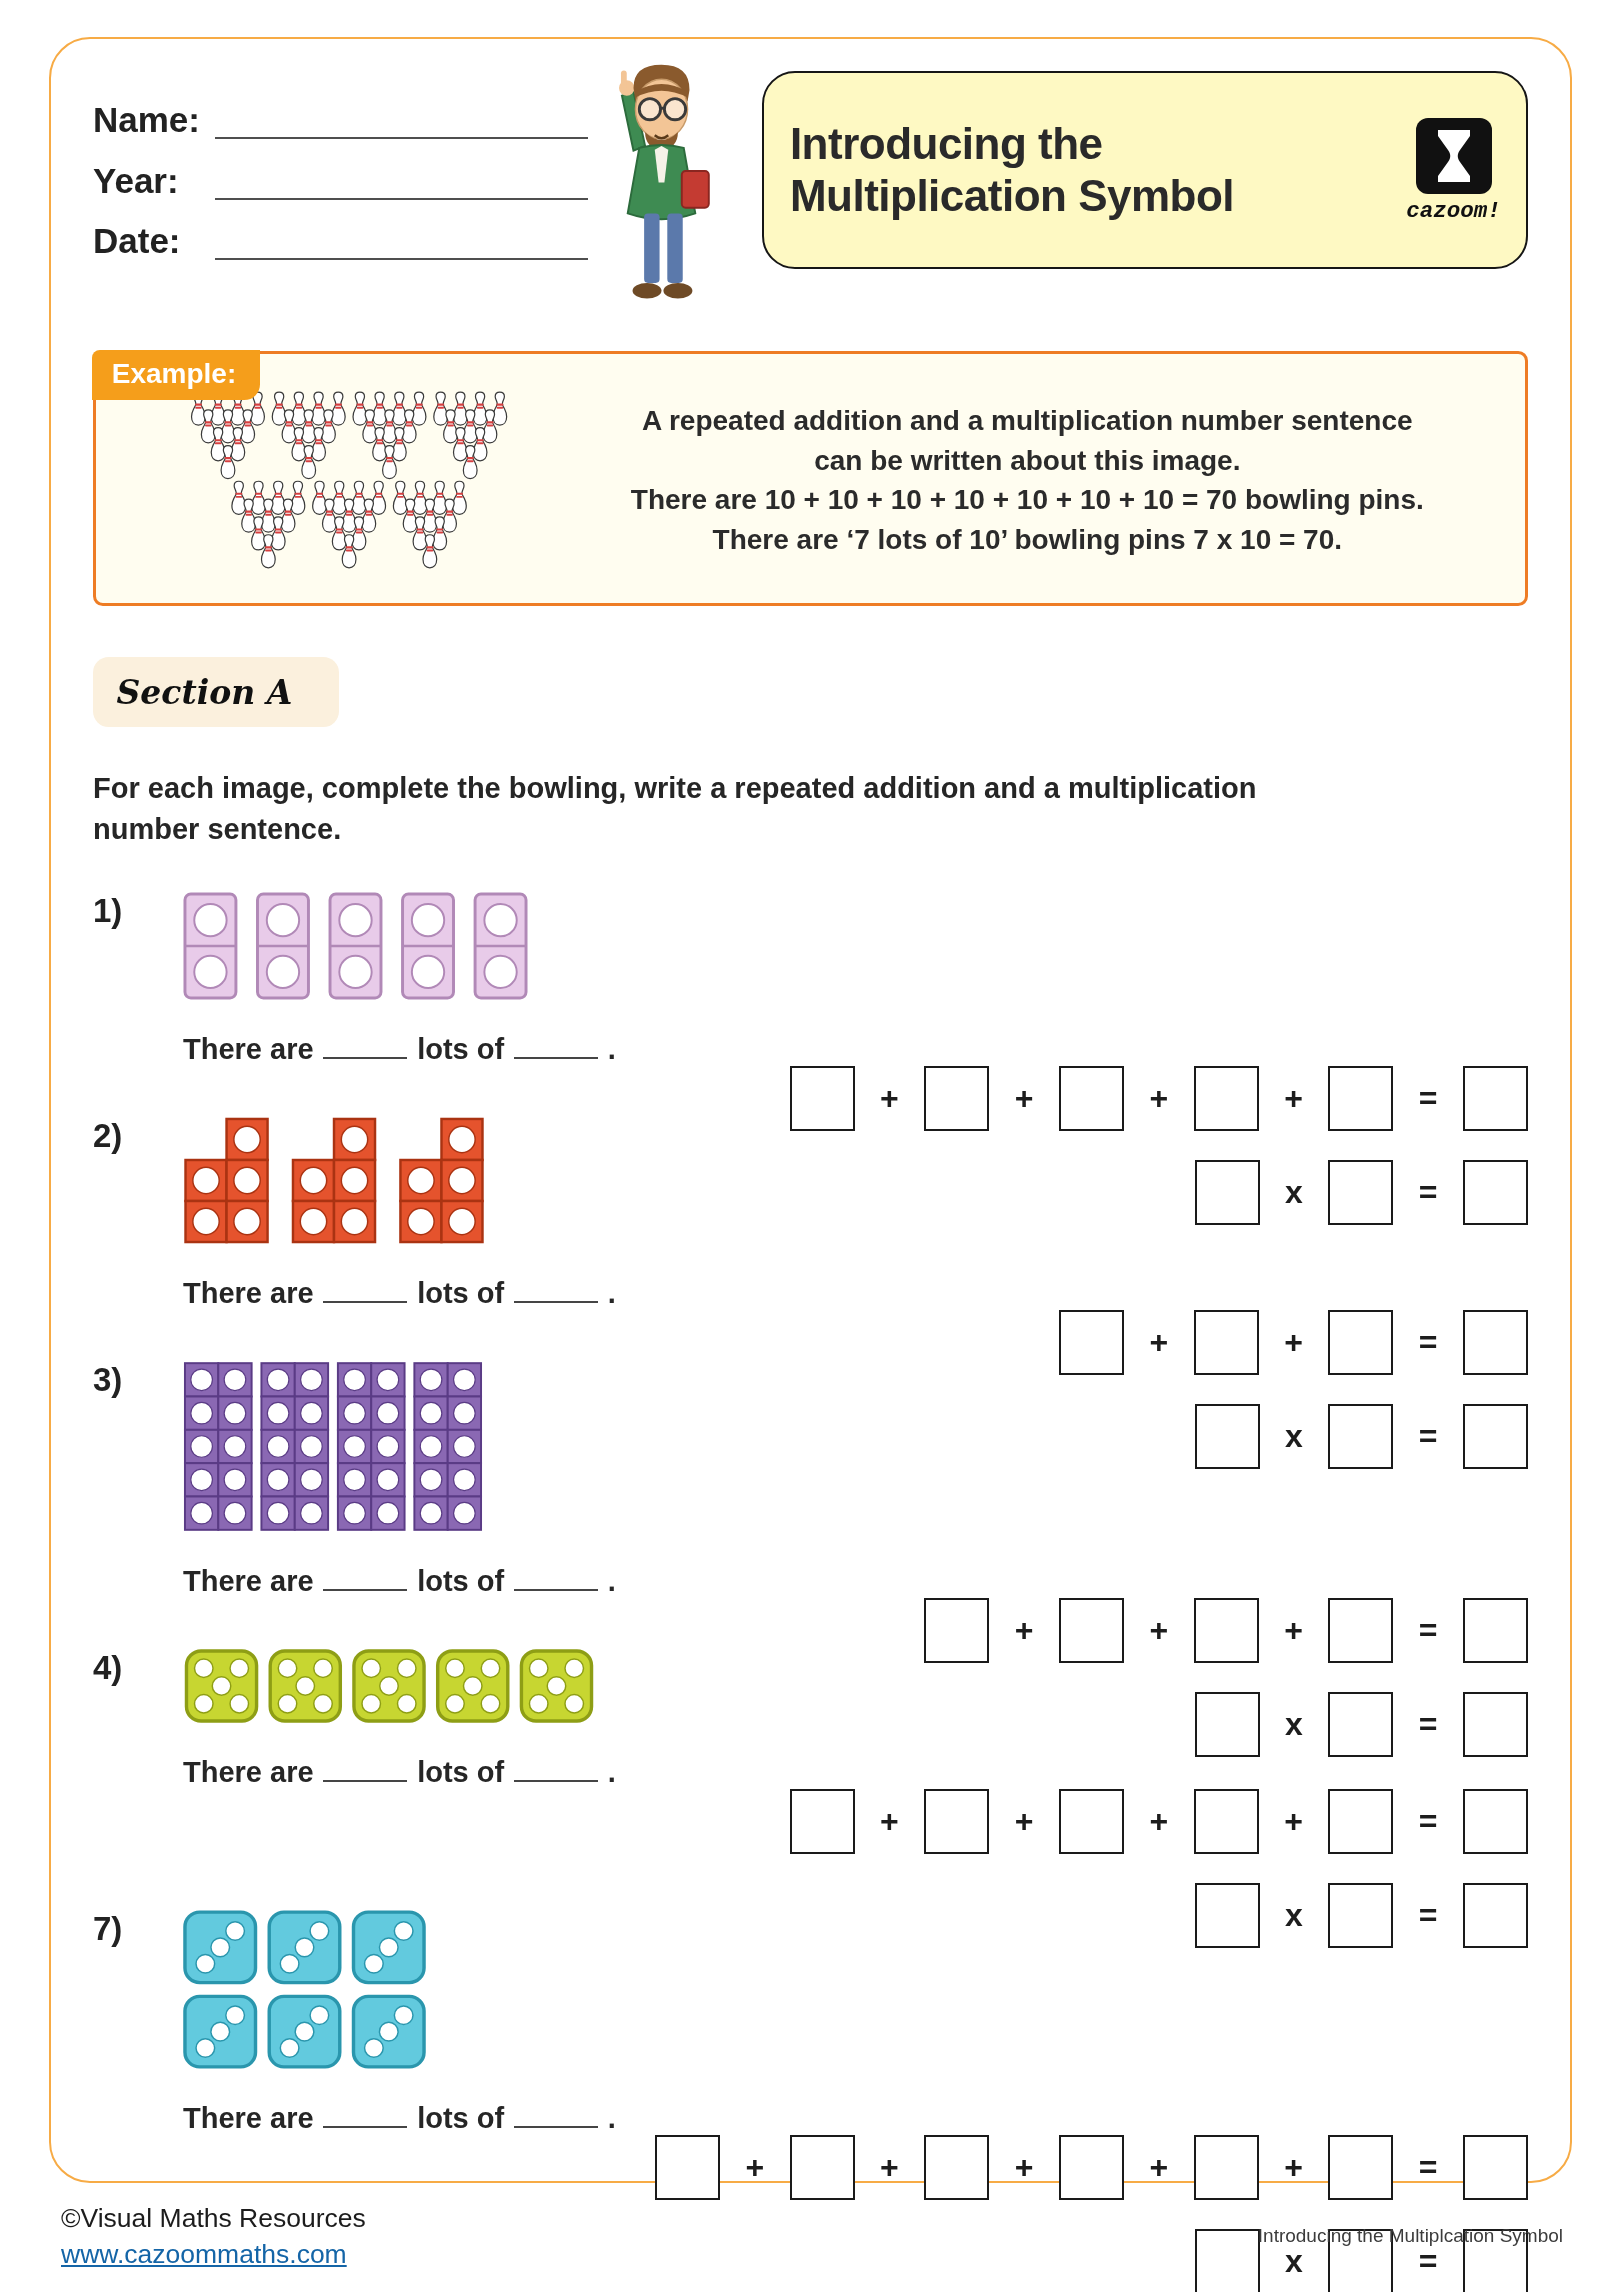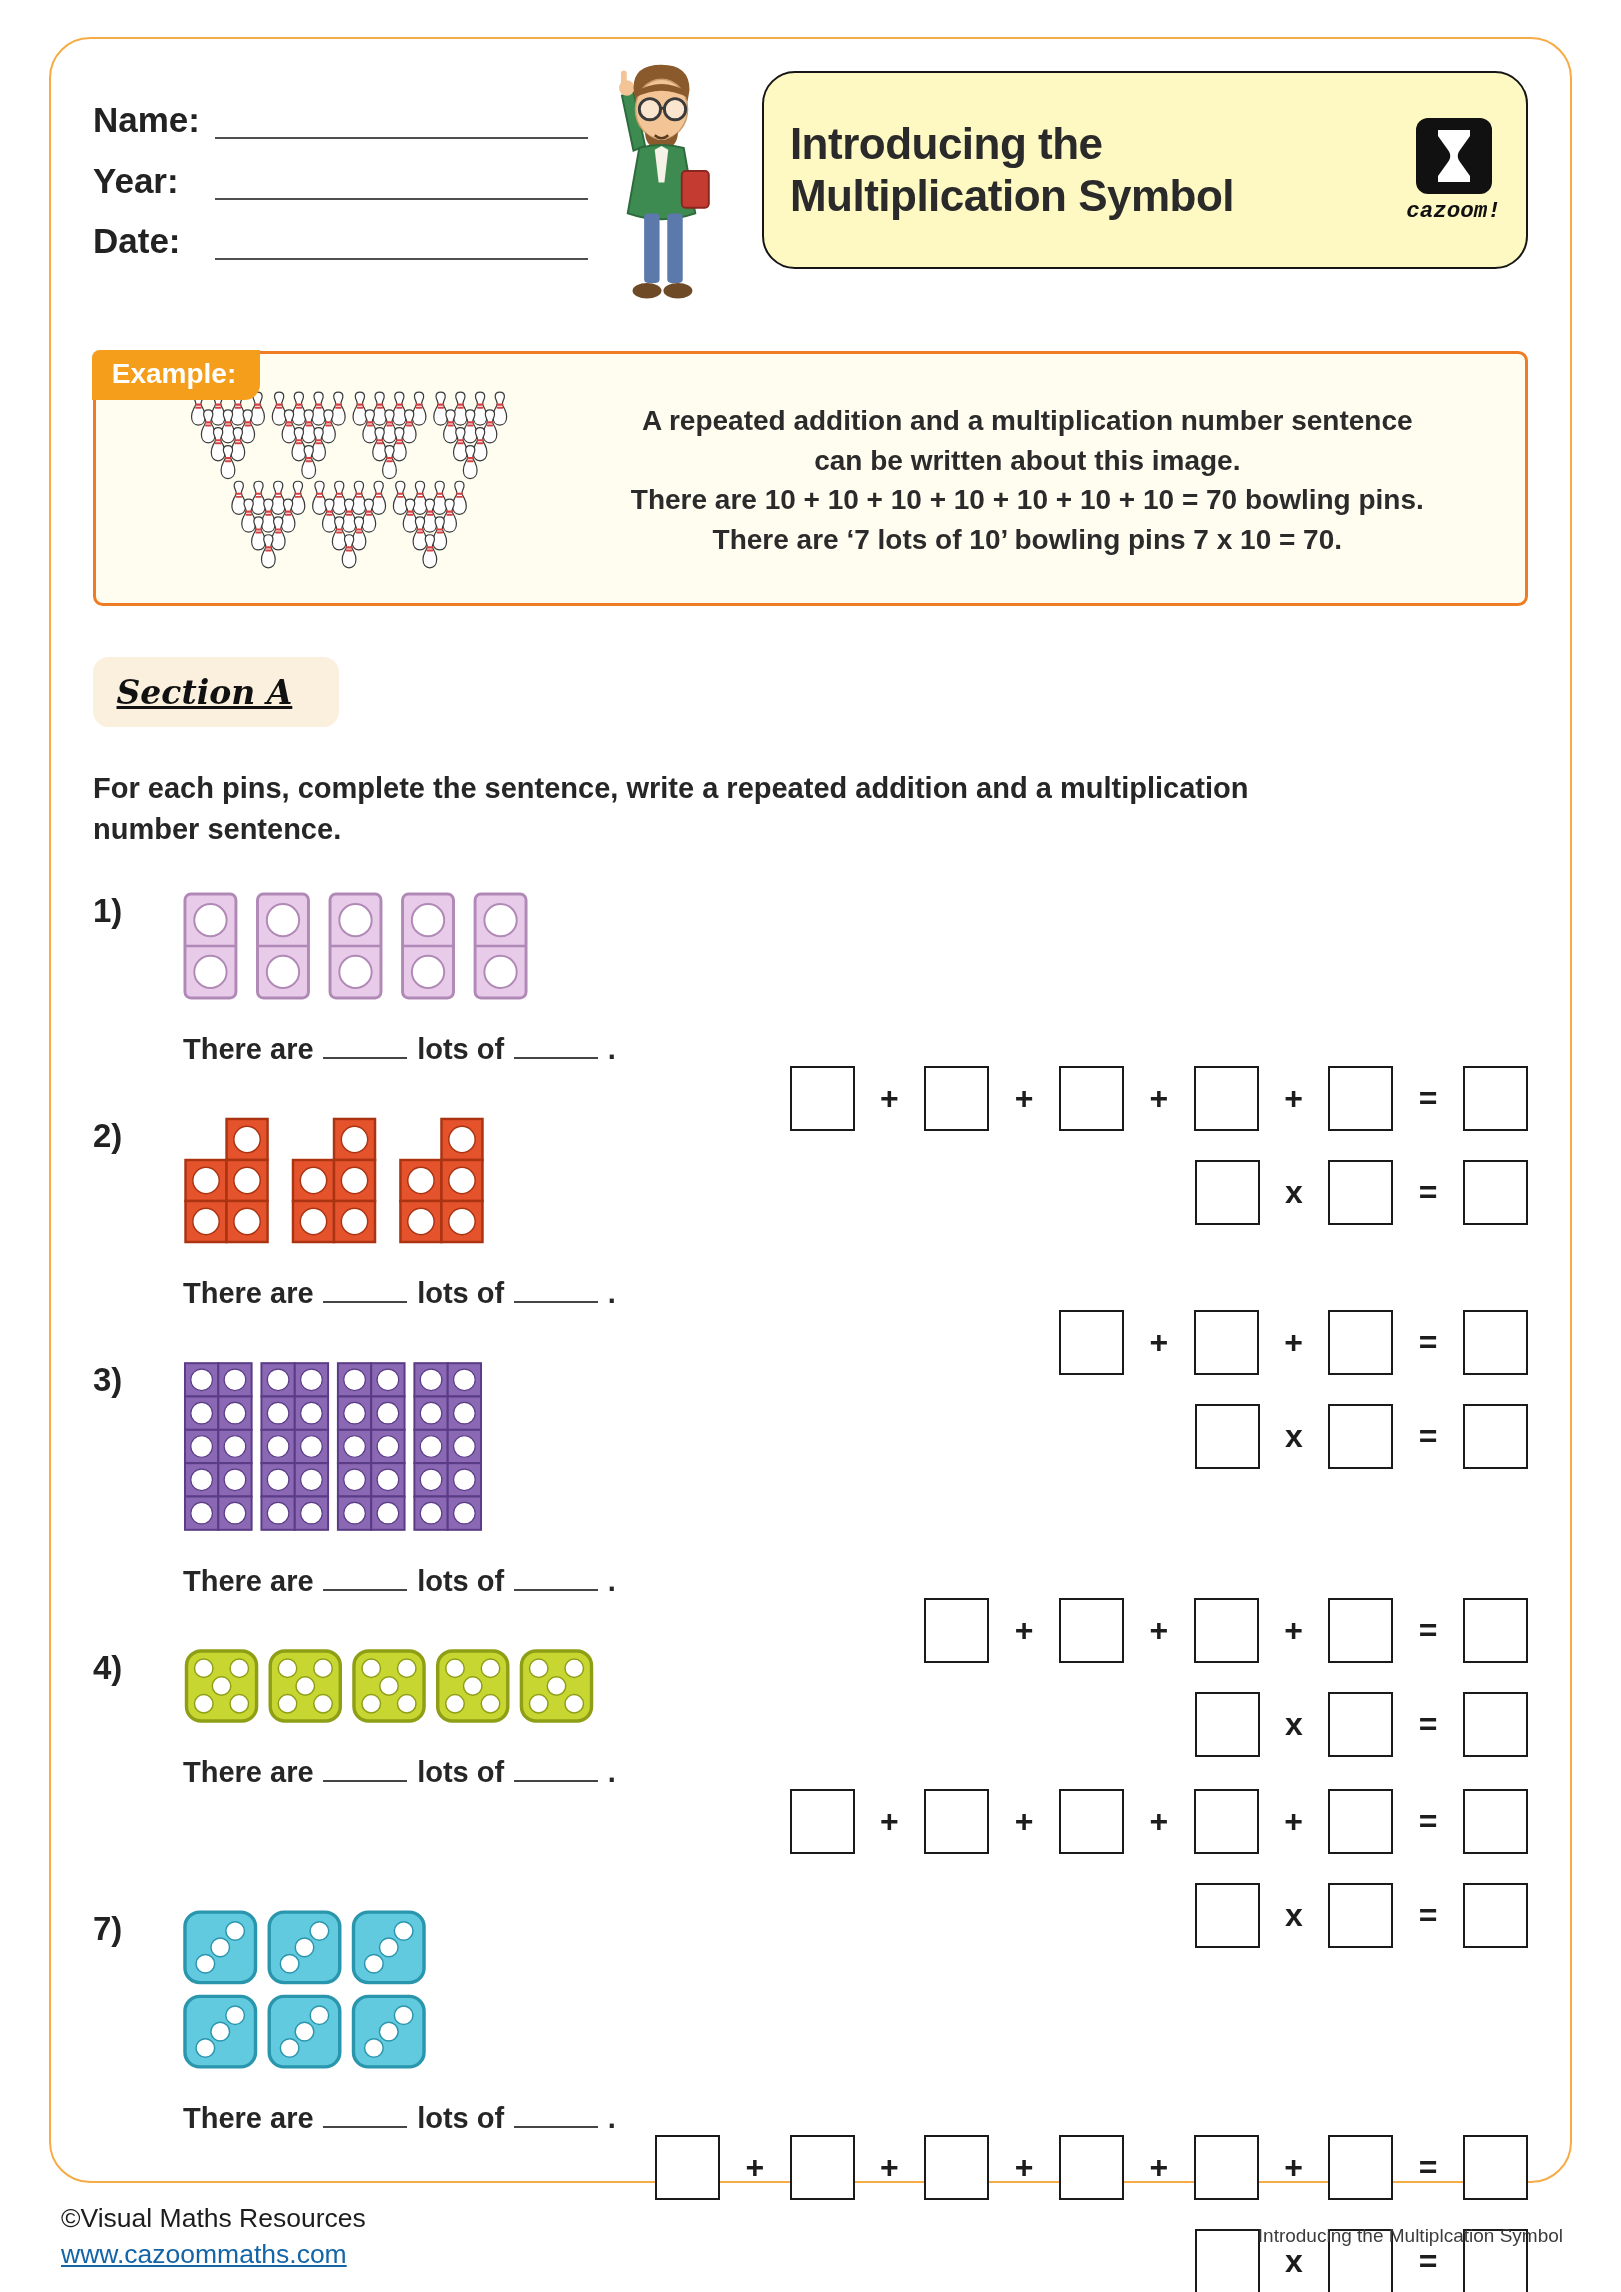--- a/index.html
+++ b/index.html
@@ -28,21 +28,21 @@
              background:#fffdf0; display:flex; align-items:center; gap:45px;
              padding:27.4px 27.4px 23.5px 29px; min-height:237px; }
   .example-label { position:absolute; top:-3.9px; left:-3.9px; background:#f59e1b; color:#fff;
                    font-size:28px; font-weight:bold; padding:7.8px 23.5px 9.8px 19.6px; border-radius:7.8px 0 15.7px 0; }
   .example-pins { flex:0 0 auto; margin-left:64px; margin-top:9.8px; line-height:0; }
   .example-text { flex:1; text-align:center; font-size:28px; font-weight:bold; line-height:1.42; color:#2b2b2b; }
 
   
   .section-badge { display:inline-block; margin-top:51px; background:#fbf0dd; border-radius:15.7px;
                    padding:15.7px 47px 15.7px 23.5px; font-family:"DejaVu Serif", serif; font-style:italic;
-                   font-weight:bold; font-size:33px; color:#111;text-decoration:underline; }
+                   font-weight:bold; font-size:33px; color:#111; }
   .instructions { margin-top:41px; font-size:29px; font-weight:bold; line-height:1.4; color:#262626; }
 
   
   .questions { margin-top:7.8px; }
   .question { position:relative; padding-left:90px; margin-top:51px; min-height:173px; }
   .question:first-child { margin-top:43px; }
   .question:nth-child(4) { min-height:210px; }
   .q-num { position:absolute; left:0; top:4; font-size:33px; font-weight:bold; }
   .q-media { line-height:0; }
   .q-sentence { margin-top:33px; font-size:29px; font-weight:bold; color:#262626; }
@@ -481,21 +481,21 @@
         <div>There are 10 + 10 + 10 + 10 + 10 + 10 + 10 = 70 bowling pins.</div>
         <div>There are ‘7 lots of 10’ bowling pins 7 x 10 = 70.</div>
       </div>
     </div>
 
     <div>
       <span class="section-badge">Section A</span>
     </div>
 
     <div class="instructions">
-      <div>For each pins, complete the sentence, write a repeated addition and a multiplication</div>
+      <div>For each image, complete the bowling, write a repeated addition and a multiplication</div>
       <div>number sentence.</div>
     </div>
 
     <div class="questions">
         <div class="question">
           <div class="q-num">1)</div>
           <div class="q-media"><svg width="345" height="108" viewBox="0 0 352 110">
               <rect x="2" y="2" width="52" height="106" rx="6" fill="#e8cbe9" stroke="#b189b7" stroke-width="3"></rect>
               <line x1="2" y1="55" x2="54" y2="55" stroke="#b189b7" stroke-width="2.5"></line>
               <circle cx="28" cy="28.6" r="16.5" fill="#fff" stroke="#b189b7" stroke-width="2"></circle>

